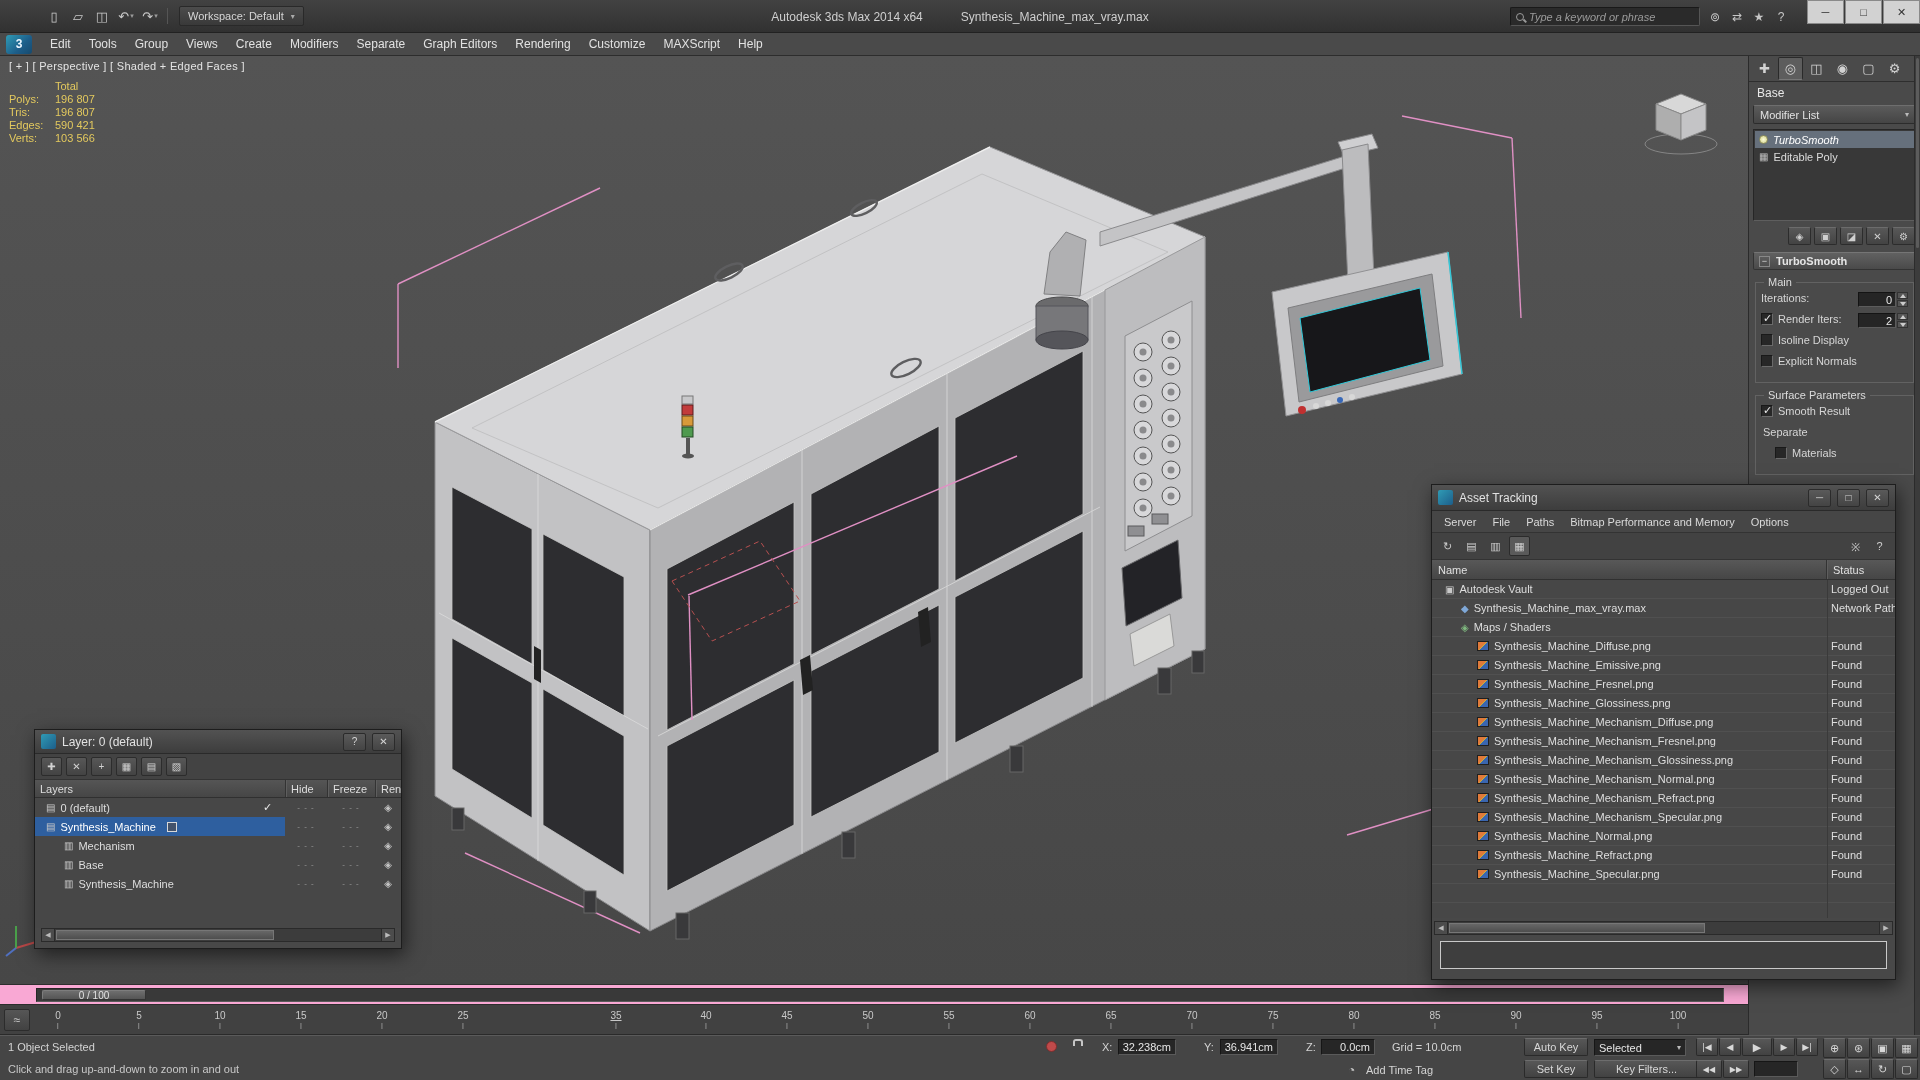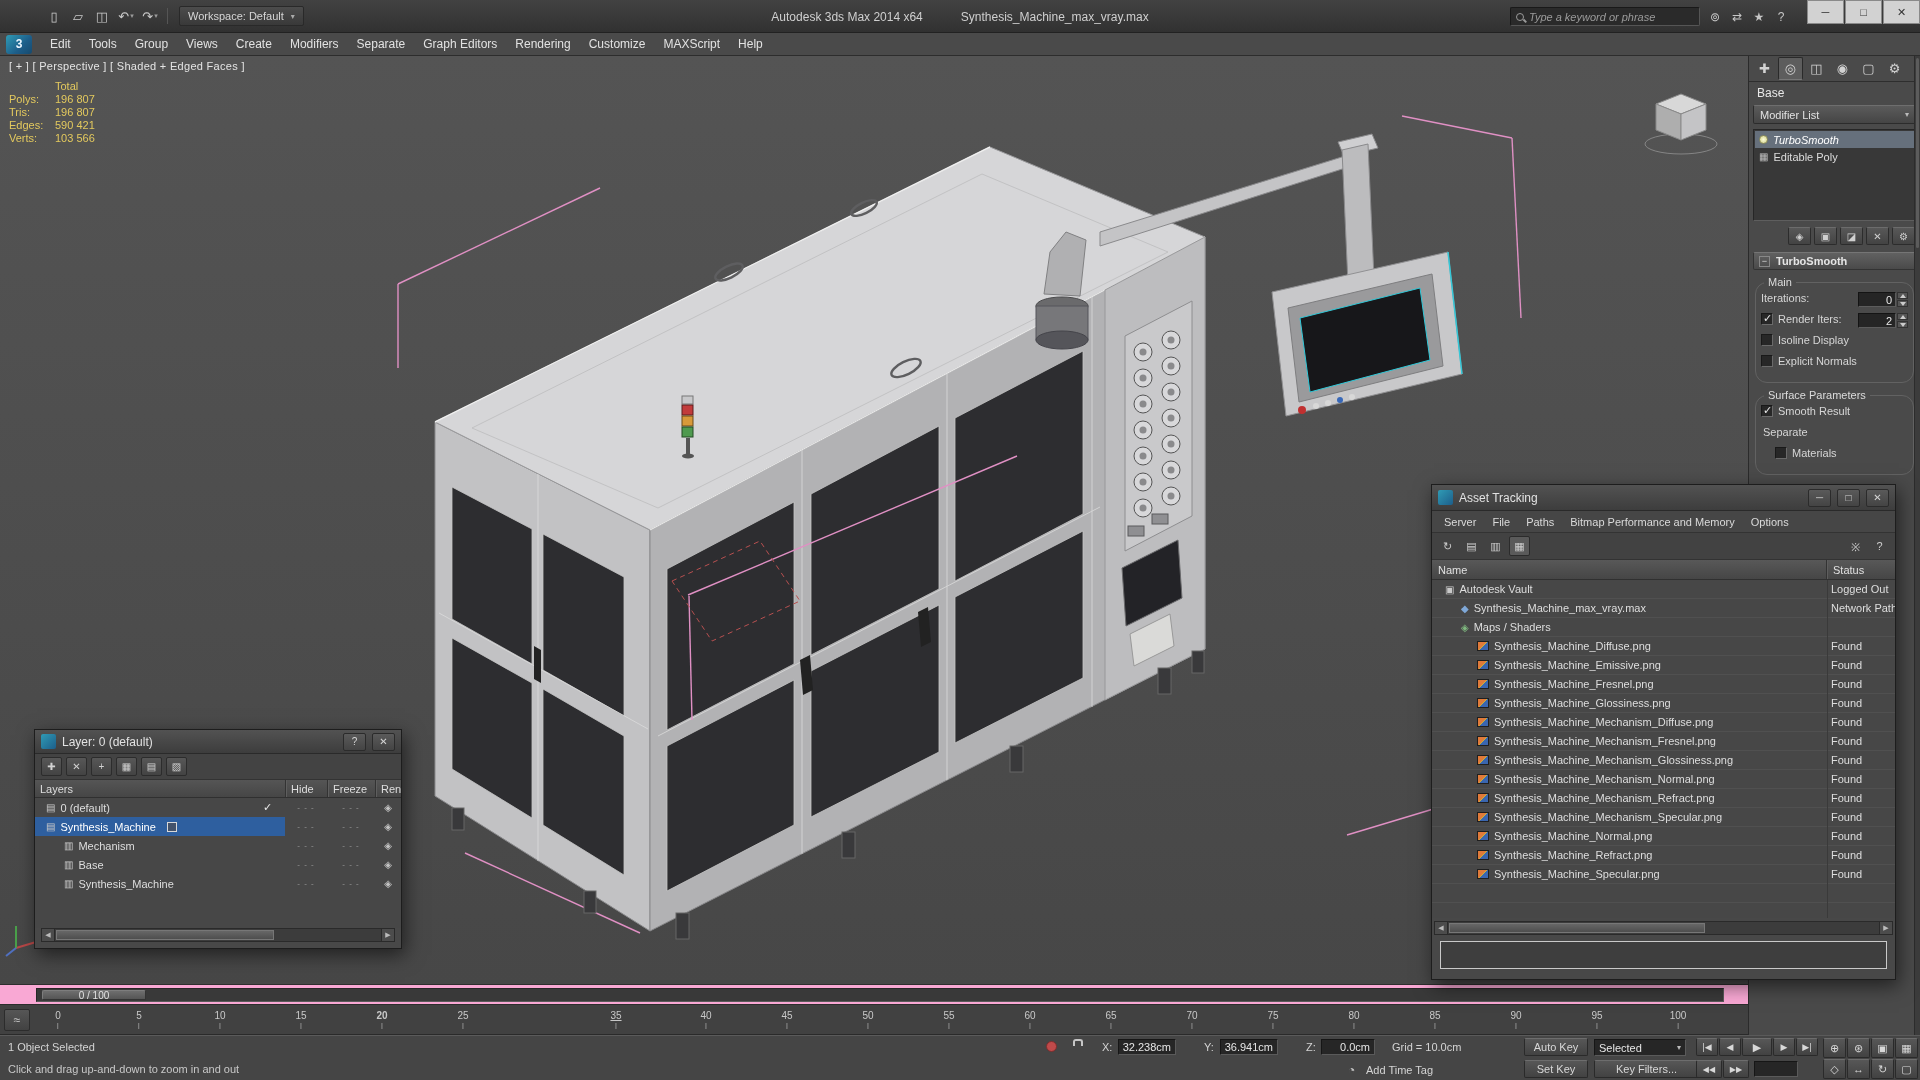--- a/index.html
+++ b/index.html
@@ -81,21 +81,21 @@
   #stackbtns{height:22px;display:flex;align-items:center;justify-content:flex-end;gap:3px;
     padding:0 5px}
   .sbtn{width:23px;height:18px;background:linear-gradient(#585858,#434343);
     border:1px solid #2c2c2c;border-top-color:#6c6c6c;border-radius:2px;display:flex;
     align-items:center;justify-content:center;color:#d0d0d0;font-size:10px}
   .roll{height:18px;margin:5px 4px 0;background:linear-gradient(#616161,#4a4a4a);
     border:1px solid #333;border-top-color:#757575;border-radius:2px;display:flex;
     align-items:center;gap:6px;padding:0 5px;font-size:11px;font-weight:bold;color:#e5e5e5}
   .roll .minus{width:11px;height:11px;border:1px solid #888;font-size:9px;line-height:9px;
     text-align:center;color:#ddd;font-weight:normal}
-  .grp{position:relative;border:1px solid #626262;border-radius:12px;margin:12px 6px 4px;
+  .grp{position:relative;border:1px solid #626262;border-radius:0;margin:12px 6px 4px;
     padding:9px 5px 6px}
   .gt{position:absolute;top:-7px;left:8px;background:#4a4a4a;padding:0 4px;font-size:11px;
     color:#dcdcdc}
   .crow{height:21px;display:flex;align-items:flex-start;gap:5px;font-size:11px;color:#d6d6d6}
   .crow .sp{margin-left:auto;display:flex}
   .nfld{width:38px;height:15px;background:#252525;border:1px solid #141414;
     border-bottom-color:#5c5c5c;border-right-color:#5c5c5c;color:#e8e8e8;font-size:11px;
     display:flex;align-items:center;justify-content:flex-end;padding:0 3px}
   .arrs{width:11px;display:flex;flex-direction:column;gap:1px;margin-left:1px}
   .arrs i{height:7px;background:#565656;border:1px solid #333;position:relative}
@@ -832,21 +832,21 @@
       <div id="thandle">0 / 100</div>
     </div>
   </div>
   <div id="ruler">
     <div id="mcebtn">≈</div>
     <div id="ruler-ticks">
         <div class="tick" style="left: 58px;"><span>0</span><i></i></div>
         <div class="tick" style="left: 139px;"><span>5</span><i></i></div>
         <div class="tick" style="left: 220px;"><span>10</span><i></i></div>
         <div class="tick" style="left: 301px;"><span>15</span><i></i></div>
-        <div class="tick" style="left: 382px; font-weight: bold;"><span>20</span><i></i></div>
+        <div class="tick" style="left: 382px;"><span>20</span><i></i></div>
         <div class="tick" style="left: 463px;"><span>25</span><i></i></div>
         <div class="tick" style="left: 520px; margin-top: 44px;"><span>30</span><i></i></div>
         <div class="tick" style="left: 616px; text-decoration: underline;"><span>35</span><i></i></div>
         <div class="tick" style="left: 706px;"><span>40</span><i></i></div>
         <div class="tick" style="left: 787px;"><span>45</span><i></i></div>
         <div class="tick" style="left: 868px;"><span>50</span><i></i></div>
         <div class="tick" style="left: 949px;"><span>55</span><i></i></div>
         <div class="tick" style="left: 1030px;"><span>60</span><i></i></div>
         <div class="tick" style="left: 1111px;"><span>65</span><i></i></div>
         <div class="tick" style="left: 1192px;"><span>70</span><i></i></div>

